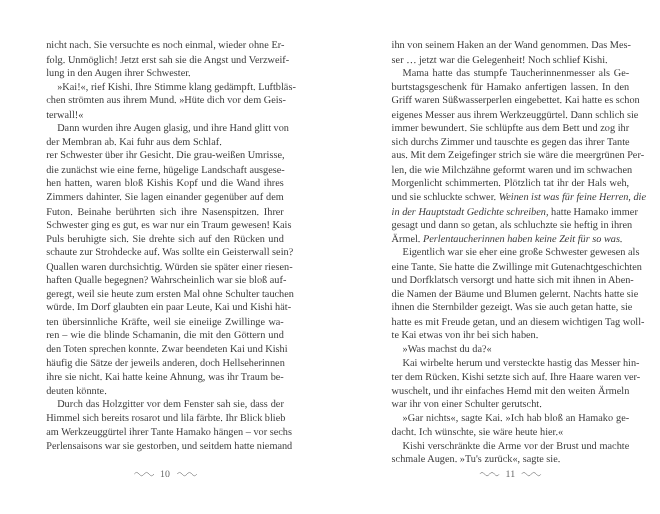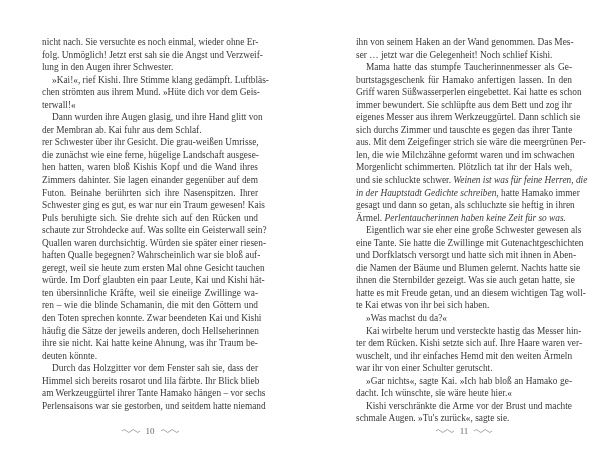--- a/index.html
+++ b/index.html
@@ -87,21 +87,21 @@
         <span class="line">rer Schwester über ihr Gesicht. Die grau-weißen Umrisse,</span>
         <span class="line">die zunächst wie eine ferne, hügelige Landschaft ausgese-</span>
         <span class="line">hen hatten, waren bloß Kishis Kopf und die Wand ihres</span>
         <span class="line">Zimmers dahinter. Sie lagen einander gegenüber auf dem</span>
         <span class="line">Futon. Beinahe berührten sich ihre Nasenspitzen. Ihrer</span>
         <span class="line">Schwester ging es gut, es war nur ein Traum gewesen! Kais</span>
         <span class="line">Puls beruhigte sich. Sie drehte sich auf den Rücken und</span>
         <span class="line">schaute zur Strohdecke auf. Was sollte ein Geisterwall sein?</span>
         <span class="line">Quallen waren durchsichtig. Würden sie später einer riesen-</span>
         <span class="line">haften Qualle begegnen? Wahrscheinlich war sie bloß auf-</span>
-        <span class="line">geregt, weil sie heute zum ersten Mal ohne Gesicht tauchen</span>
+        <span class="line">geregt, weil sie heute zum ersten Mal ohne Schulter tauchen</span>
         <span class="line">würde. Im Dorf glaubten ein paar Leute, Kai und Kishi hät-</span>
         <span class="line">ten übersinnliche Kräfte, weil sie eineiige Zwillinge wa-</span>
         <span class="line">ren – wie die blinde Schamanin, die mit den Göttern und</span>
         <span class="line">den Toten sprechen konnte. Zwar beendeten Kai und Kishi</span>
         <span class="line">häufig die Sätze der jeweils anderen, doch Hellseherinnen</span>
         <span class="line">ihre sie nicht. Kai hatte keine Ahnung, was ihr Traum be-</span>
         <span class="line last">deuten könnte.</span>
         <span class="line" style="padding-left: 10px;">Durch das Holzgitter vor dem Fenster sah sie, dass der</span>
         <span class="line">Himmel sich bereits rosarot und lila färbte. Ihr Blick blieb</span>
         <span class="line">am Werkzeuggürtel ihrer Tante Hamako hängen – vor sechs</span>
@@ -122,22 +122,22 @@
     </div>
   </div>
 
   <div class="page page-right">
     <div class="text-block" id="right-text">
         <span class="line"><span>ihn von seinem Haken an der Wand genommen. Das Mes-</span></span>
         <span class="line last"><span>ser … jetzt war die Gelegenheit! Noch schlief Kishi.</span></span>
         <span class="line" style="padding-left: 10px;"><span>Mama hatte das stumpfe Taucherinnenmesser als Ge-</span></span>
         <span class="line"><span>burtstagsgeschenk für Hamako anfertigen lassen. In den</span></span>
         <span class="line"><span>Griff waren Süßwasserperlen eingebettet. Kai hatte es schon</span></span>
+        <span class="line"><span>eigenes Messer aus ihrem Werkzeuggürtel. Dann schlich sie</span></span>
         <span class="line"><span>immer bewundert. Sie schlüpfte aus dem Bett und zog ihr</span></span>
-        <span class="line"><span>eigenes Messer aus ihrem Werkzeuggürtel. Dann schlich sie</span></span>
         <span class="line"><span>sich durchs Zimmer und tauschte es gegen das ihrer Tante</span></span>
         <span class="line"><span>aus. Mit dem Zeigefinger strich sie wäre die meergrünen Per-</span></span>
         <span class="line"><span>len, die wie Milchzähne geformt waren und im schwachen</span></span>
         <span class="line"><span>Morgenlicht schimmerten. Plötzlich tat ihr der Hals weh,</span></span>
         <span class="line"><span>und sie schluckte schwer. </span><span class="ital">Weinen ist was für feine Herren, die</span></span>
         <span class="line"><span class="ital">in der Hauptstadt Gedichte schreiben,</span><span> hatte Hamako immer</span></span>
         <span class="line"><span>gesagt und dann so getan, als schluchzte sie heftig in ihren</span></span>
         <span class="line last"><span>Ärmel. </span><span class="ital">Perlentaucherinnen haben keine Zeit für so was.</span></span>
         <span class="line" style="padding-left: 10px;"><span>Eigentlich war sie eher eine große Schwester gewesen als</span></span>
         <span class="line"><span>eine Tante. Sie hatte die Zwillinge mit Gutenachtgeschichten</span></span>

